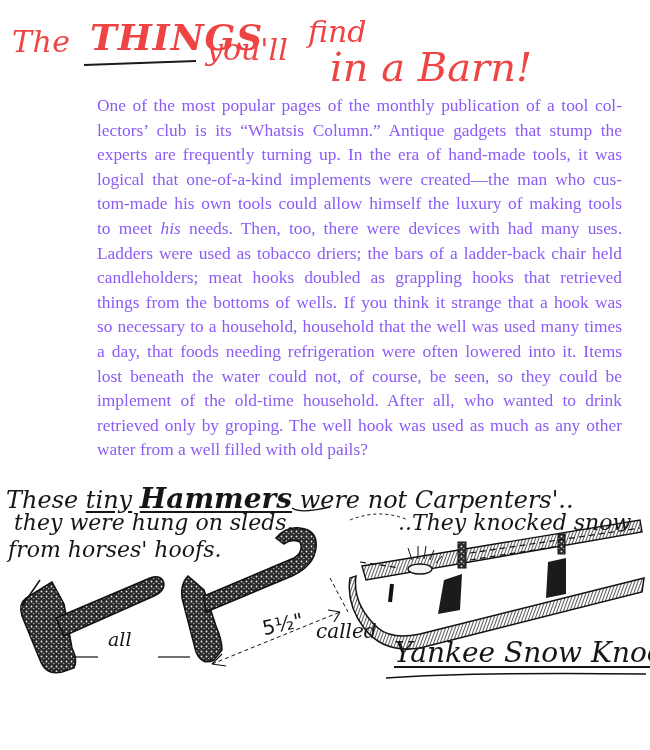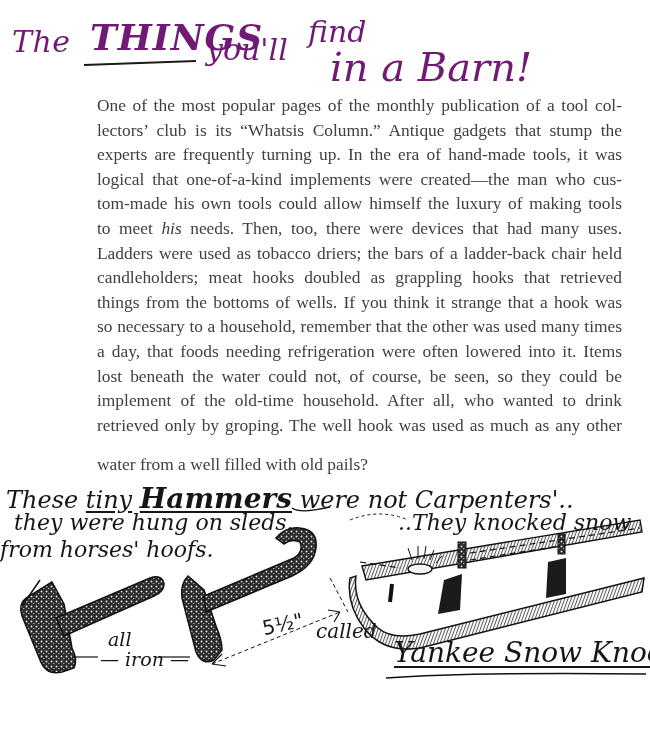--- a/index.html
+++ b/index.html
@@ -22,21 +22,21 @@
     }
     
     .title {
       position: absolute;
       left: 8px;
       top: 10px;
       width: 640px;
       height: 80px;
       font-family: "DejaVu Serif", serif;
       font-style: italic;
-      color: #701a75;
+      color: #ef4444;
     }
     .title .w-the {
       position: absolute;
       left: 4px; top: 14px;
       font-size: 30px;
       letter-spacing: 0.5px;
     }
     .title .w-things {
       position: absolute;
       left: 82px; top: 6px;
@@ -72,50 +72,49 @@
     
     .article {
       position: absolute;
       left: 97px;
       top: 93px;
       width: 525px;
       font-family: "Liberation Serif", "DejaVu Serif", serif;
       font-size: 17.4px;
       line-height: 24.6px;
       text-align: justify;
-      color: #404040;
+      color: #8b5cf6;
     }
     .article .line {
       display: block;
       white-space: nowrap;
       text-align-last: justify;
       text-align: justify;
     }
     .article .line.last {
       text-align-last: left;
-      margin-top: 15px;
     }
     .article em {
       font-style: italic;
       margin-top: 44px;
     }
     
     .caption-script {
       position: absolute;
       font-family: "DejaVu Serif", serif;
       font-style: italic;
       color: #161616;
       white-space: nowrap;
     }
     .cap-line1 { left: 6px;  top: 482px; font-size: 24px; }
     .cap-line1 .hl { text-decoration: underline; text-underline-offset: 3px; }
     .cap-line1 .big { font-size: 28px; font-weight: bold; }
     .cap-line2 { left: 14px; top: 510px; font-size: 22px; }
     .cap-line2b { left: 398px; top: 510px; font-size: 22px; }
-    .cap-line3 { left: 0;  top: 537px; font-size: 22px; }
+    .cap-line3 { left: 8px;  top: 537px; font-size: 22px; }
     .lbl-all   { left: 108px; top: 628px; font-size: 19px; }
     .lbl-iron  { left: 100px; top: 648px; font-size: 19px; }
     .lbl-size  { left: 262px; top: 612px; font-size: 20px; transform: rotate(-12deg); font-style: normal; font-family: "DejaVu Sans", sans-serif; }
     .lbl-called { left: 316px; top: 619px; font-size: 20px; }
     .lbl-yankee { left: 394px; top: 636px; font-size: 28px; }
     .lbl-yankee .u { text-decoration: underline; text-underline-offset: 4px; }
 
     .illus {
       position: absolute;
       left: 0; top: 0;
@@ -136,25 +135,25 @@
     <span class="w-find">find</span>
     <span class="w-in-a-barn">in a Barn!</span>
   </div>
 
   <div class="article">
     <span class="line">One of the most popular pages of the monthly publication of a tool col-</span>
     <span class="line">lectors’ club is its “Whatsis Column.” Antique gadgets that stump the</span>
     <span class="line">experts are frequently turning up. In the era of hand-made tools, it was</span>
     <span class="line">logical that one-of-a-kind implements were created—the man who cus-</span>
     <span class="line">tom-made his own tools could allow himself the luxury of making tools</span>
-    <span class="line"><span>to meet </span><em>his</em><span> needs. Then, too, there were devices that had many uses.</span></span>
+    <span class="line"><span>to meet </span><em>his</em><span> needs. Then, too, there were devices with had many uses.</span></span>
     <span class="line">Ladders were used as tobacco driers; the bars of a ladder-back chair held</span>
     <span class="line">candleholders; meat hooks doubled as grappling hooks that retrieved</span>
     <span class="line">things from the bottoms of wells. If you think it strange that a hook was</span>
-    <span class="line">so necessary to a household, remember that the other was used many times</span>
+    <span class="line">so necessary to a household, household that the well was used many times</span>
     <span class="line">a day, that foods needing refrigeration were often lowered into it. Items</span>
     <span class="line">lost beneath the water could not, of course, be seen, so they could be</span>
     <span class="line">implement of the old-time household. After all, who wanted to drink</span>
     <span class="line">retrieved only by groping. The well  hook was used as much as any other</span>
     <span class="line last">water from a well filled with old pails?</span>
   </div>
 
   <svg class="illus" viewBox="0 0 650 750">
     <defs>
       <pattern id="hatch" width="3" height="3" patternUnits="userSpaceOnUse" patternTransform="rotate(20)">
@@ -226,18 +225,17 @@
 
   <div class="caption-script cap-line1">
     <span>These </span><span class="hl">tiny</span>
     <span class="hl big">Hammers</span><span> were not Carpenters'..</span>
   </div>
   <div class="caption-script cap-line2">they were hung on sleds.</div>
   <div class="caption-script cap-line2b">..They knocked snow</div>
   <div class="caption-script cap-line3">from horses' hoofs.</div>
 
   <div class="caption-script lbl-all">all</div>
-  <div class="caption-script lbl-iron">— iron —</div>
   <div class="caption-script lbl-size">5½"</div>
   <div class="caption-script lbl-called">called</div>
   <div class="caption-script lbl-yankee"><span class="u">Yankee Snow Knockers</span></div>
 
 </div>
 
 </body></html>

